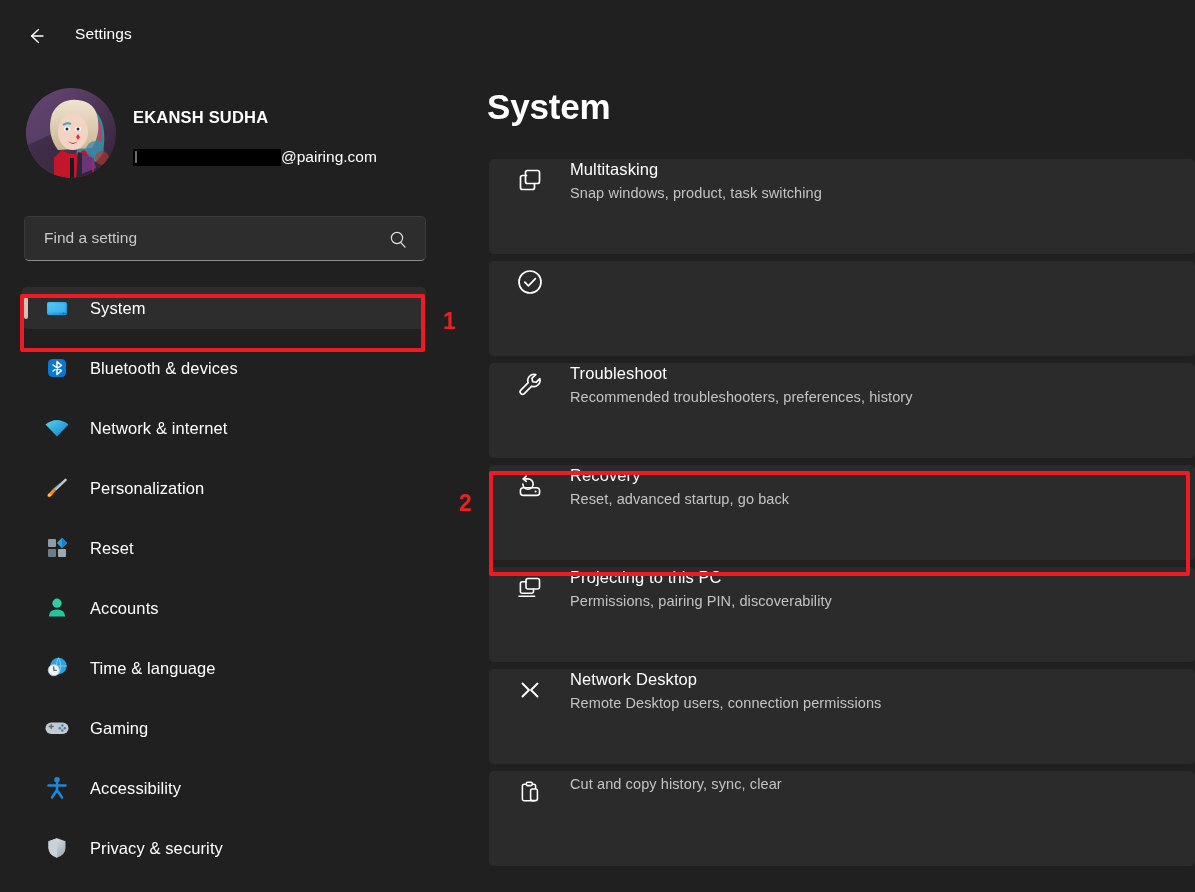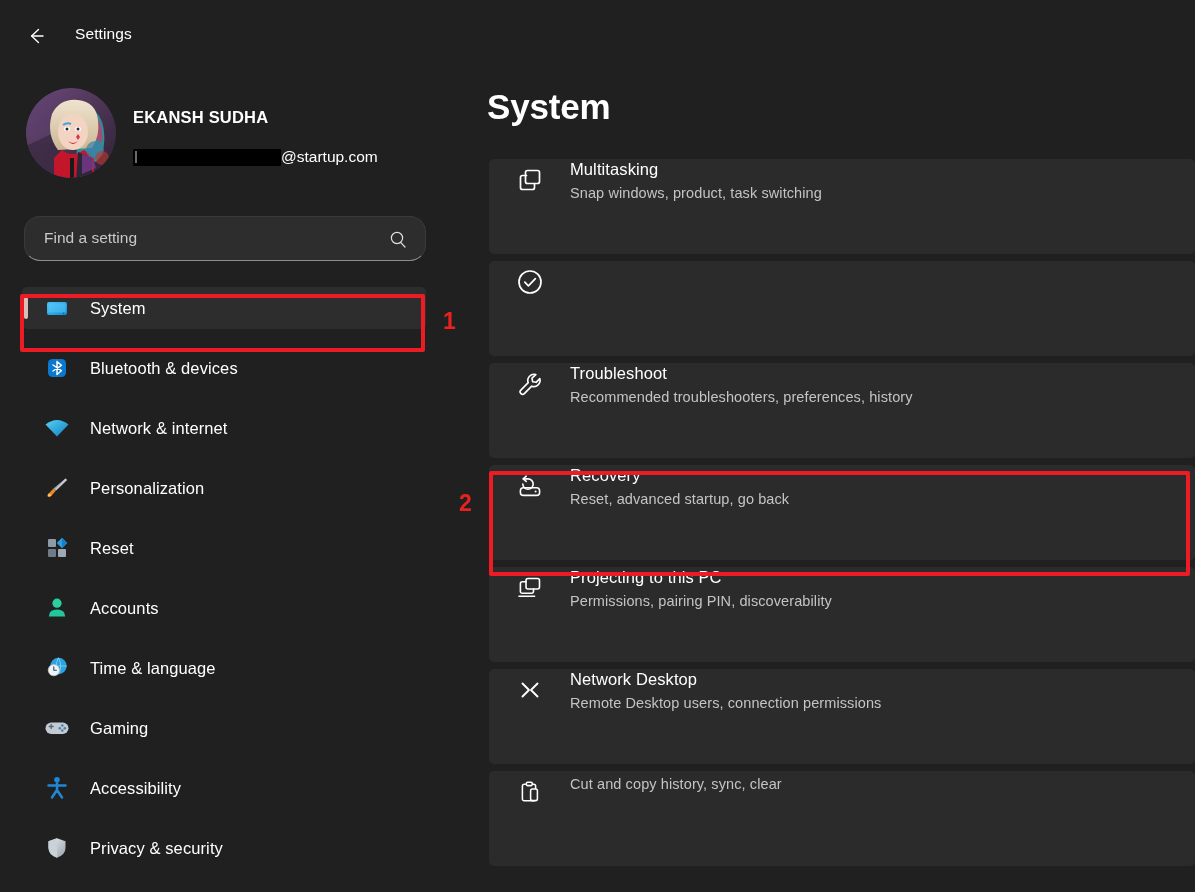--- a/index.html
+++ b/index.html
@@ -55,21 +55,21 @@
     width: 2px; height: 12px; background: #6b6b6b;
   }
   .acct-domain { margin-left: 0px; }
 
   .search-box {
     position: absolute; left: 24px; top: 144px;
     width: 402px; height: 45px;
     background: #2d2d2d;
     border: 1px solid #3a3a3a;
     border-bottom: 1px solid #8d8d8d;
-    border-radius: 16px;
+    border-radius: 5px;
     cursor: text;
     padding-left: 13px;
   }
   .search-ph {
     position: absolute; left: 19px; top: 12px;
     font-size: 15.5px; color: #c8c8c8;
   }
   .search-icon { position: absolute; right: 17px; top: 13px; }
 
   
@@ -188,21 +188,21 @@
             <path d="M56 66 q12 2 14 14 l-14 6z" fill="#7b3a8f" opacity="0.8"></path>
             <rect x="44" y="70" width="4" height="20" fill="#1a1a1a"></rect>
             <circle cx="69" cy="62" r="9" fill="#3d7fa8" opacity="0.7"></circle>
             <circle cx="76" cy="70" r="7" fill="#c0392b" opacity="0.6"></circle>
           </g>
         </svg>
       </div>
       <div class="acct-name">EKANSH SUDHA</div>
       <div class="acct-mail-wrap">
         <span class="acct-redact"></span>
-        <span class="acct-domain">@startup.com</span>
+        <span class="acct-domain">@pairing.com</span>
       </div>
     </div>
 
     <div class="search-box">
       <div class="search-ph">Find a setting</div>
       <span class="search-icon">
         <svg width="19" height="19" viewBox="0 0 19 19" fill="none">
           <circle cx="8" cy="8" r="5.6" stroke="#e0e0e0" stroke-width="1.2"></circle>
           <path d="M11.6 12.4 L16 17" stroke="#e0e0e0" stroke-width="1.2" stroke-linecap="round"></path>
         </svg>

